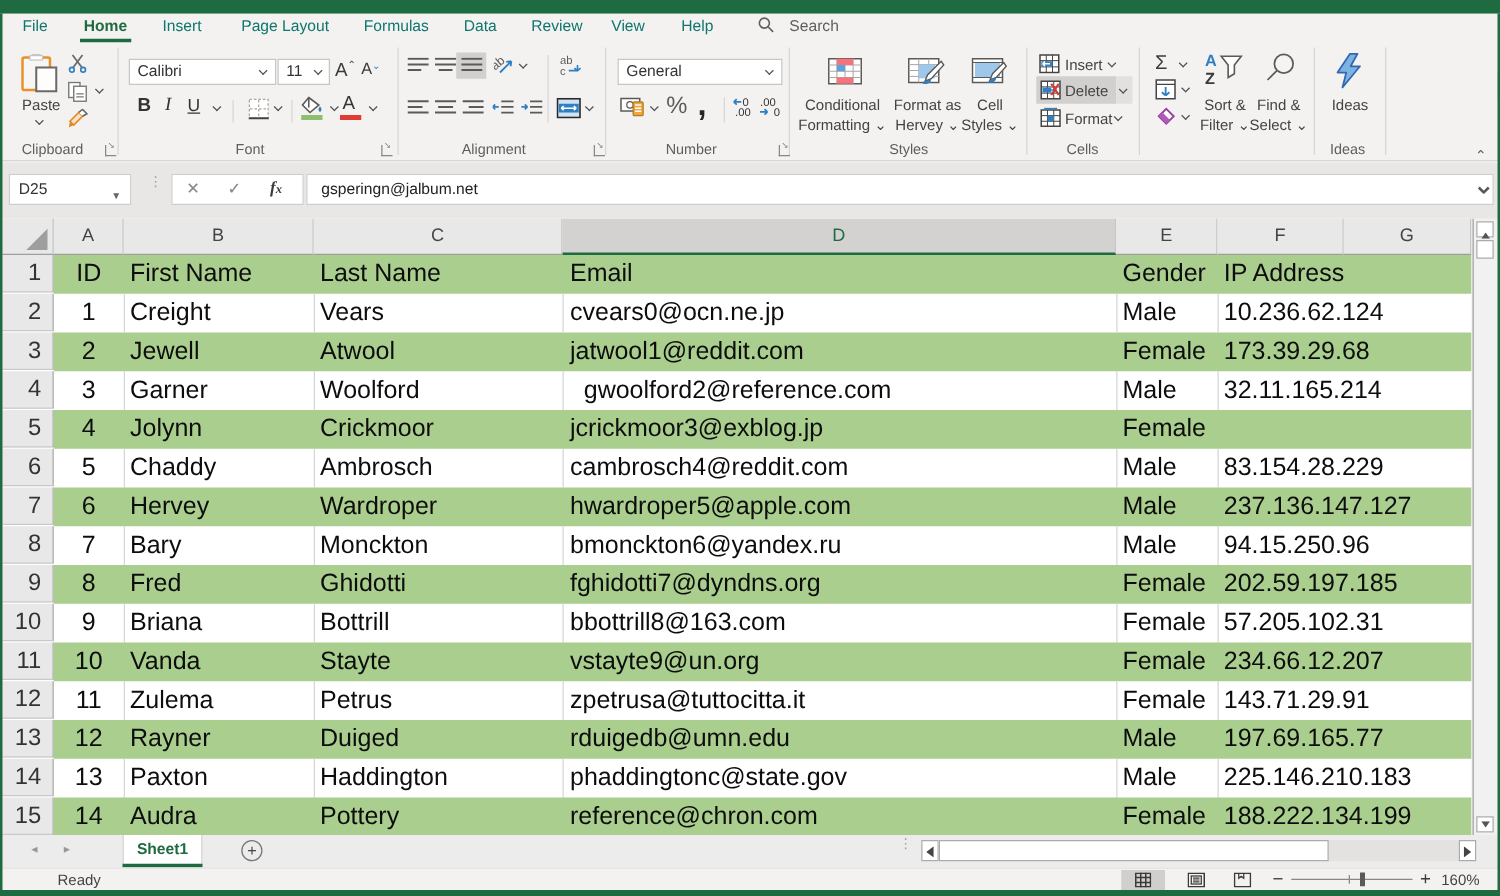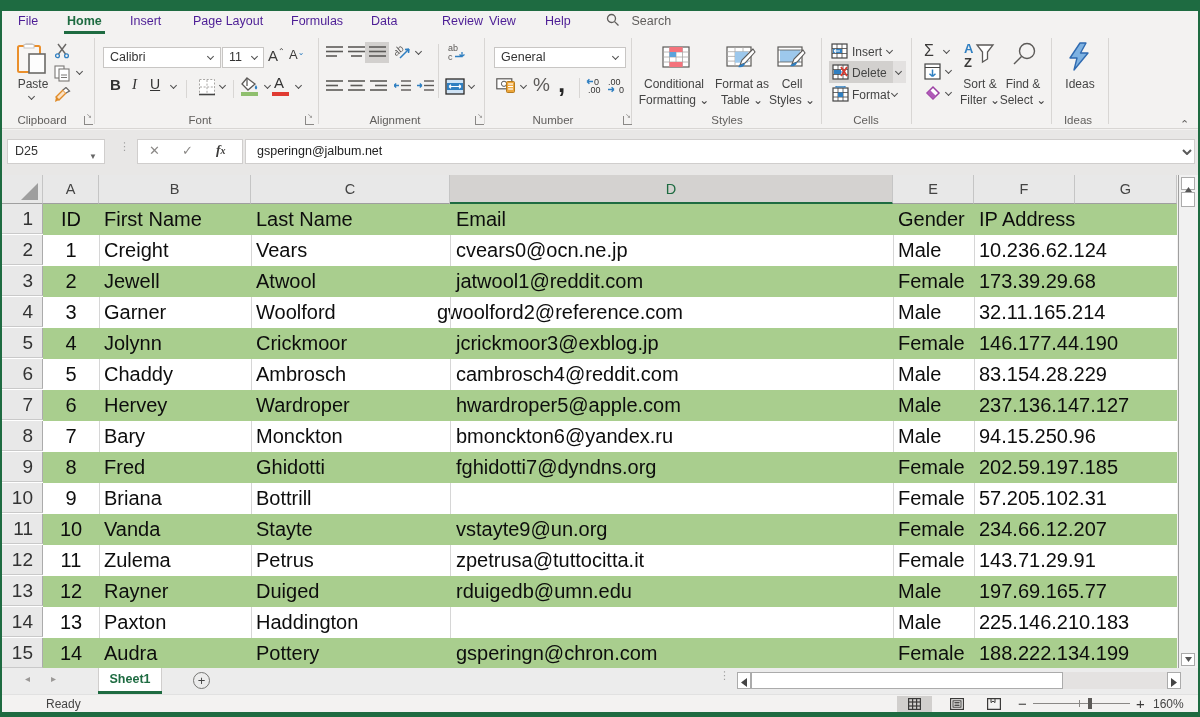--- a/index.html
+++ b/index.html
@@ -9,21 +9,21 @@
 .abs { position:absolute; }
 
 
 #topbar { top:0; left:0; width:1200px; height:11px; background:#1e6b41; }
 #leftedge { top:11px; left:0; width:2px; height:706px; background:#1e6b41; }
 #rightedge { top:11px; left:1198px; width:2px; height:706px; background:#1e6b41; }
 #bottomedge { top:712px; left:0; width:1200px; height:5px; background:#1e6b41; }
 
 
 #menubar { top:11px; left:2px; width:1196px; height:23px; background:#f3f2f1; }
-.mitem { position:absolute; top:0; height:23px; line-height:21px; font-size:12.5px; color:#4c1d95; }
+.mitem { position:absolute; top:0; height:23px; line-height:21px; font-size:12.5px; color:#0f766e; }
 .mhome { color:#1e6b41; font-weight:bold; }
 .mhome-u { position:absolute; background:#1e6b41; height:3px; }
 
 
 .topbtn { position:absolute; background:#5eead4; border:1px solid #d6d4d2; height:21px; top:-1px; font-size:13px; font-weight:bold; color:#1e6b41; line-height:19px;margin-top:48px; }
 
 
 #ribbon { top:34px; left:2px; width:1196px; height:95px; background:#f3f2f1; border-bottom:1px solid #d8d6d4; }
 .gsep { position:absolute; top:4px; width:1px; height:86px; background:#d8d6d4; }
 .glabel { position:absolute; top:80px; font-size:11.5px; color:#605e5c; text-align:center; }
@@ -58,21 +58,21 @@
 <div id="app">
   <div id="topbar" class="abs"></div>
   <div id="menubar" class="abs">
     <div class="mitem" style="left:16px;">File</div>
     <div class="mitem mhome" style="left:65px;">Home</div>
     <div class="mhome-u" style="left:62px;top:20px;width:41px;"></div>
     <div class="mitem" style="left:128px;">Insert</div>
     <div class="mitem" style="left:191px;">Page Layout</div>
     <div class="mitem" style="left:289px;">Formulas</div>
     <div class="mitem" style="left:369px;">Data</div>
-    <div class="mitem" style="left:440px;">Review</div>
+    <div class="mitem" style="left:423px;">Review</div>
     <div class="mitem" style="left:487px;">View</div>
     <div class="mitem" style="left:543px;">Help</div>
     <div class="mitem" style="left:604px;color:#605e5c;">
       <svg width="14" height="14" viewBox="0 0 14 14" style="vertical-align:-2px;">
           <circle cx="5.5" cy="5.5" r="4" fill="none" stroke="#605e5c" stroke-width="1.3"></circle>
           <line x1="8.6" y1="8.6" x2="12.5" y2="12.5" stroke="#605e5c" stroke-width="1.3"></line>
         </svg>
       <span style="margin-left:8px;">Search</span>
     </div>
     <div class="topbtn" style="left:1015px;width:66px;white-space:nowrap;">
@@ -296,21 +296,21 @@
           <line x1="1" y1="10.4" x2="25" y2="10.4"></line>
           <line x1="1" y1="15.1" x2="25" y2="15.1"></line>
           <line x1="9" y1="1" x2="9" y2="20"></line>
           <line x1="17" y1="1" x2="17" y2="20"></line>
         </g>
       <rect x="9" y="5.7" width="13" height="11" fill="#9dc8ec"></rect>
       <path d="M27 3 L16 14 L14 19 L19 17 L29 6 Z" fill="#fff" stroke="#5c5a58" stroke-width="1.1"></path>
       <path d="M14 19 l5 -2 c0 3 -3 5 -7 4 z" fill="#2f7fc1"></path>
     </svg>
     <div class="rtext" style="left:702px;top:43px;width:76px;">Format as</div>
-    <div class="rtext" style="left:702px;top:59px;width:76px;">Table ⌄</div>
+    <div class="rtext" style="left:702px;top:59px;width:76px;">Hervey ⌄</div>
     <svg class="abs" style="left:775px;top:12px;" width="30" height="24" viewBox="0 0 30 24">
       <rect x="1" y="1" width="24" height="19" fill="#fff" stroke="#5c5a58" stroke-width="1.2"></rect>
       <rect x="3" y="4" width="20" height="12" fill="#9dc8ec"></rect>
       <g stroke="#5c5a58" stroke-width="0.8">
           <line x1="1" y1="4" x2="25" y2="4"></line>
           <line x1="1" y1="16" x2="25" y2="16"></line>
         </g>
       <path d="M26 4 L17 13 L15 18 L20 16 L28 7 Z" fill="#fff" stroke="#5c5a58" stroke-width="1.1"></path>
       <path d="M15 18 l5 -2 c0 3 -3 5 -7 4 z" fill="#2f7fc1"></path>
     </svg>
@@ -446,37 +446,36 @@
         <div class="cell" style="left:213px;">Atwool</div>
         <div class="cell" style="left:413px;">jatwool1@reddit.com</div>
         <div class="cell" style="left:855px;">Female</div>
         <div class="cell" style="left:936px;">173.39.29.68</div>
       </div>
       <div class="rowhdr" style="top:122px;height:30px;line-height:30px;">4</div>
       <div class="row " style="top:122px;">
         <div class="cell" style="left:0;width:56px;text-align:center;">3</div>
         <div class="cell" style="left:61px;">Garner</div>
         <div class="cell" style="left:213px;">Woolford</div>
-        <div class="cell" style="left:394px;text-align:right;">gwoolford2@reference.com</div>
+        <div class="cell" style="left:424px;text-align:right;">gwoolford2@reference.com</div>
         <div class="cell" style="left:855px;">Male</div>
         <div class="cell" style="left:936px;">32.11.165.214</div>
         <div class="vline" style="left:56px;"></div>
         <div class="vline" style="left:208px;"></div>
         <div class="vline" style="left:407px;"></div>
         <div class="vline" style="left:850px;"></div>
         <div class="vline" style="left:931px;"></div>
       </div>
       <div class="rowhdr" style="top:153px;height:30px;line-height:30px;">5</div>
       <div class="row grow" style="top:153px;">
         <div class="cell" style="left:0;width:56px;text-align:center;">4</div>
         <div class="cell" style="left:61px;">Jolynn</div>
         <div class="cell" style="left:213px;">Crickmoor</div>
         <div class="cell" style="left:413px;">jcrickmoor3@exblog.jp</div>
         <div class="cell" style="left:855px;">Female</div>
-        <div class="cell" style="left:936px;">146.177.44.190</div>
       </div>
       <div class="rowhdr" style="top:184px;height:30px;line-height:30px;">6</div>
       <div class="row " style="top:184px;">
         <div class="cell" style="left:0;width:56px;text-align:center;">5</div>
         <div class="cell" style="left:61px;">Chaddy</div>
         <div class="cell" style="left:213px;">Ambrosch</div>
         <div class="cell" style="left:413px;">cambrosch4@reddit.com</div>
         <div class="cell" style="left:855px;">Male</div>
         <div class="cell" style="left:936px;">83.154.28.229</div>
         <div class="vline" style="left:56px;"></div>
@@ -515,20 +514,21 @@
         <div class="cell" style="left:213px;">Ghidotti</div>
         <div class="cell" style="left:413px;">fghidotti7@dyndns.org</div>
         <div class="cell" style="left:855px;">Female</div>
         <div class="cell" style="left:936px;">202.59.197.185</div>
       </div>
       <div class="rowhdr" style="top:308px;height:30px;line-height:30px;">10</div>
       <div class="row " style="top:308px;">
         <div class="cell" style="left:0;width:56px;text-align:center;">9</div>
         <div class="cell" style="left:61px;">Briana</div>
         <div class="cell" style="left:213px;">Bottrill</div>
+        <div class="cell" style="left:413px;">bbottrill8@163.com</div>
         <div class="cell" style="left:855px;">Female</div>
         <div class="cell" style="left:936px;">57.205.102.31</div>
         <div class="vline" style="left:56px;"></div>
         <div class="vline" style="left:208px;"></div>
         <div class="vline" style="left:407px;"></div>
         <div class="vline" style="left:850px;"></div>
         <div class="vline" style="left:931px;"></div>
       </div>
       <div class="rowhdr" style="top:339px;height:30px;line-height:30px;">11</div>
       <div class="row grow" style="top:339px;">
@@ -560,34 +560,35 @@
         <div class="cell" style="left:213px;">Duiged</div>
         <div class="cell" style="left:413px;">rduigedb@umn.edu</div>
         <div class="cell" style="left:855px;">Male</div>
         <div class="cell" style="left:936px;">197.69.165.77</div>
       </div>
       <div class="rowhdr" style="top:432px;height:30px;line-height:30px;">14</div>
       <div class="row " style="top:432px;">
         <div class="cell" style="left:0;width:56px;text-align:center;">13</div>
         <div class="cell" style="left:61px;">Paxton</div>
         <div class="cell" style="left:213px;">Haddington</div>
+        <div class="cell" style="left:413px;">phaddingtonc@state.gov</div>
         <div class="cell" style="left:855px;">Male</div>
         <div class="cell" style="left:936px;">225.146.210.183</div>
         <div class="vline" style="left:56px;"></div>
         <div class="vline" style="left:208px;"></div>
         <div class="vline" style="left:407px;"></div>
         <div class="vline" style="left:850px;"></div>
         <div class="vline" style="left:931px;"></div>
       </div>
       <div class="rowhdr" style="top:463px;height:30px;line-height:30px;">15</div>
       <div class="row grow" style="top:463px;">
         <div class="cell" style="left:0;width:56px;text-align:center;">14</div>
         <div class="cell" style="left:61px;">Audra</div>
         <div class="cell" style="left:213px;">Pottery</div>
-        <div class="cell" style="left:413px;">gsperingn@chron.com</div>
+        <div class="cell" style="left:413px;">reference@chron.com</div>
         <div class="cell" style="left:855px;">Female</div>
         <div class="cell" style="left:936px;">188.222.134.199</div>
       </div>
     </div>
   <div id="vscroll" class="abs">
     <div class="sbox" style="left:2px;top:2px;width:14px;height:13px;text-align:center;"><svg width="7" height="5" viewBox="0 0 7 5" style="margin-top:4px;">
           <polygon points="3.5,0 7,5 0,5" fill="#555"></polygon>
         </svg></div>
     <div class="sbox" style="left:2px;top:17px;width:14px;height:15px;"></div>
     <div class="sbox" style="left:2px;top:478px;width:14px;height:13px;">

